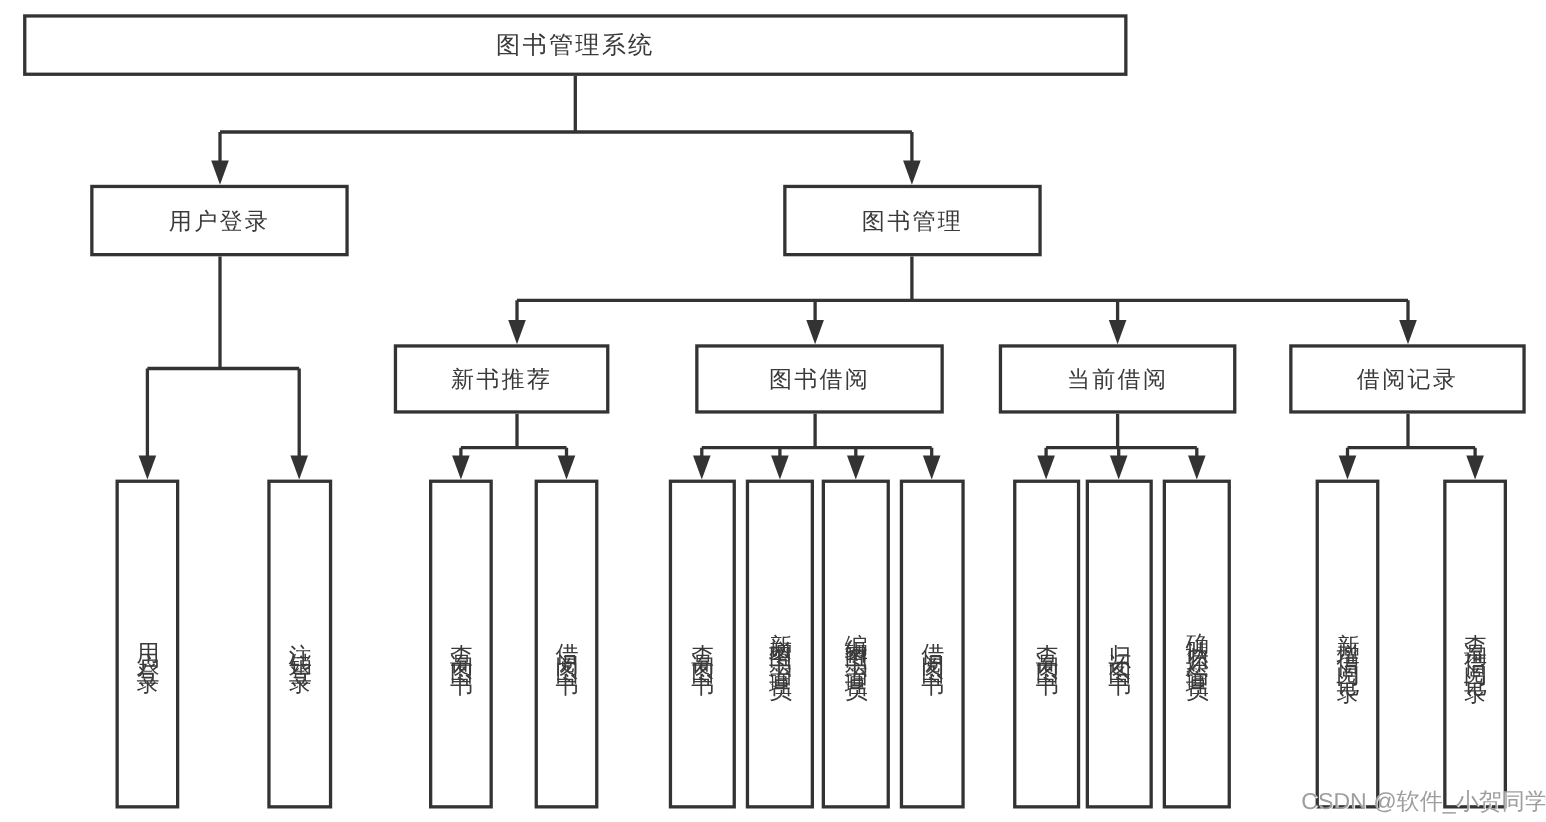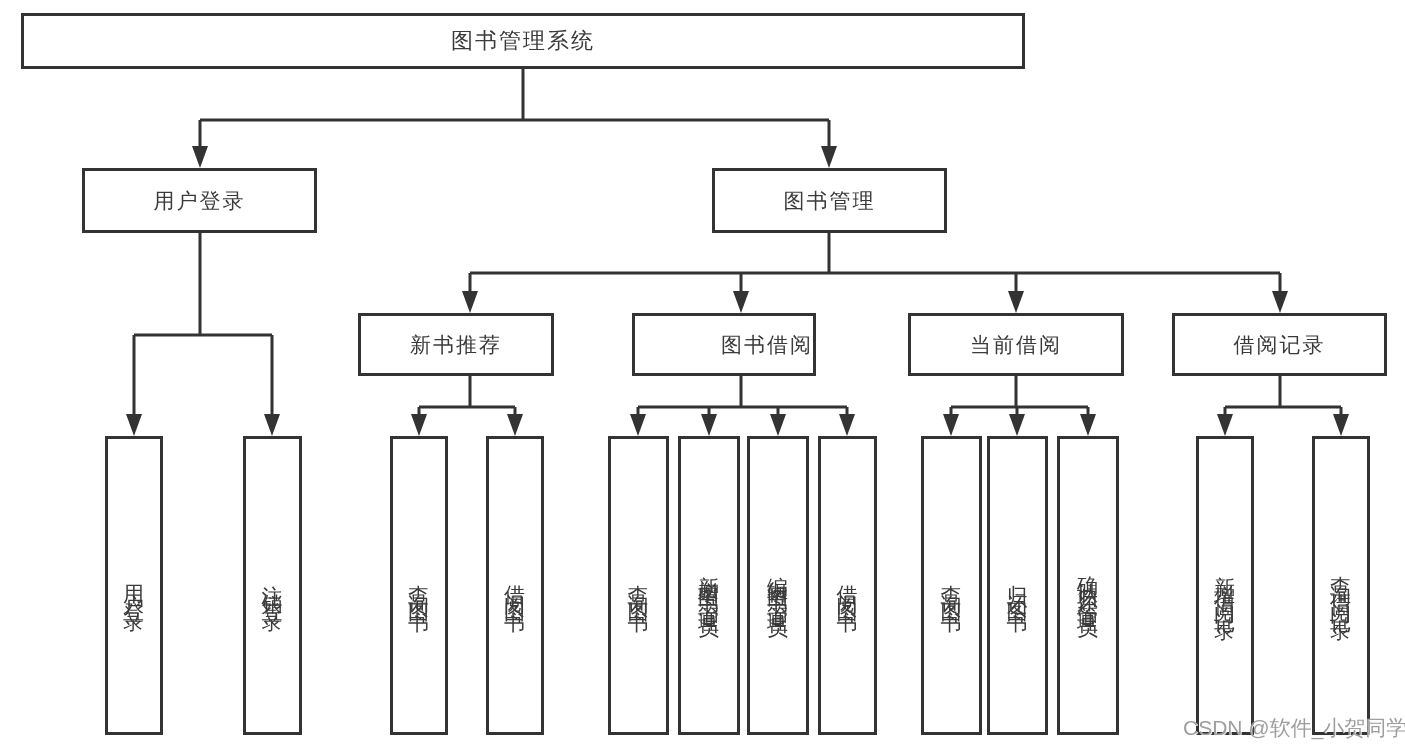--- a/index.html
+++ b/index.html
@@ -109,21 +109,21 @@
   <div class="box" style="left:82px; top:168px; width:235px; height:65px;">
     <span class="hlabel">用户登录</span>
   </div>
   <div class="box" style="left:712px; top:168px; width:235px; height:65px;">
     <span class="hlabel">图书管理</span>
   </div>
 
   <div class="box" style="left:358px; top:313px; width:196px; height:63px;">
     <span class="hlabel">新书推荐</span>
   </div>
-  <div class="box" style="left:632px; top:313px; width:184px; height:63px;justify-content:flex-end;">
+  <div class="box" style="left:632px; top:313px; width:226px; height:63px;">
     <span class="hlabel">图书借阅</span>
   </div>
   <div class="box" style="left:908px; top:313px; width:216px; height:63px;text-align:right;">
     <span class="hlabel">当前借阅</span>
   </div>
   <div class="box" style="left:1172px; top:313px; width:215px; height:63px;">
     <span class="hlabel">借阅记录</span>
   </div>
 
   <div class="box vbox" style="left:105px; top:436px; width:58px; height:299px;">

